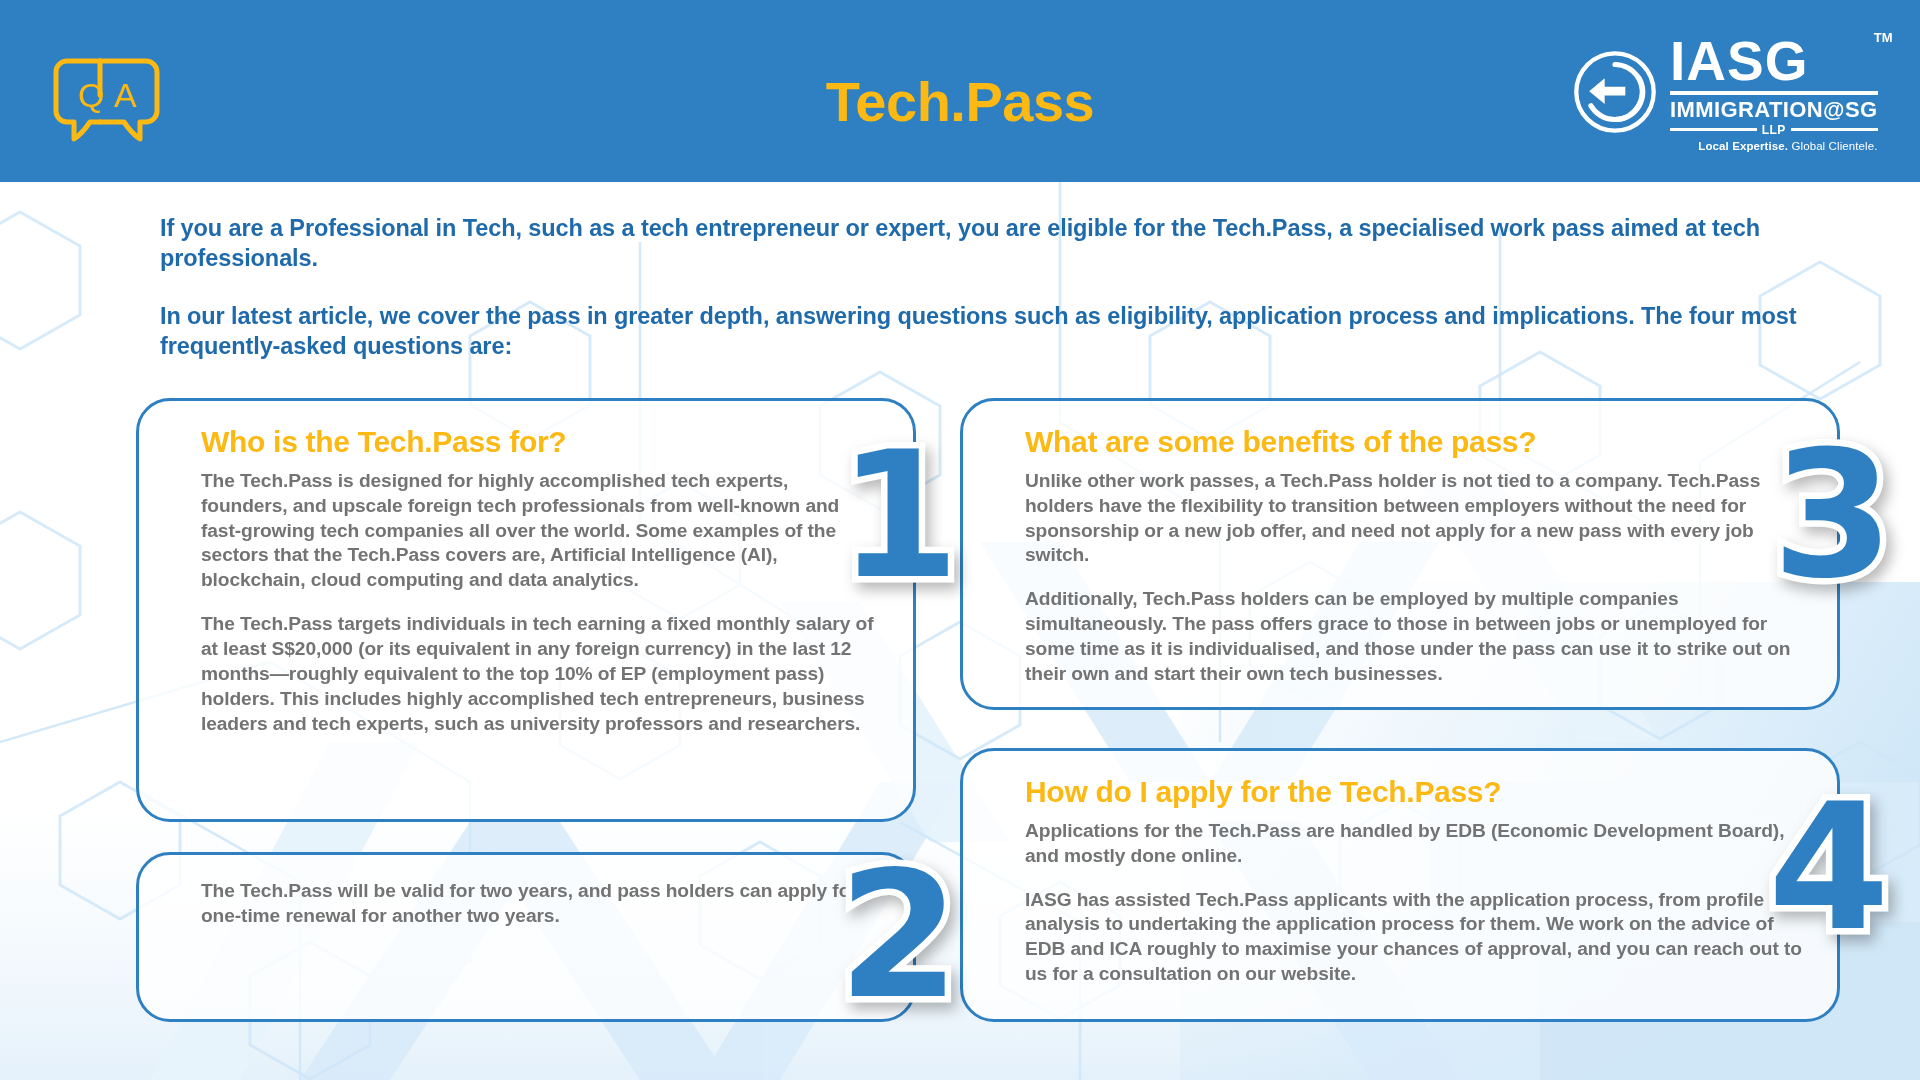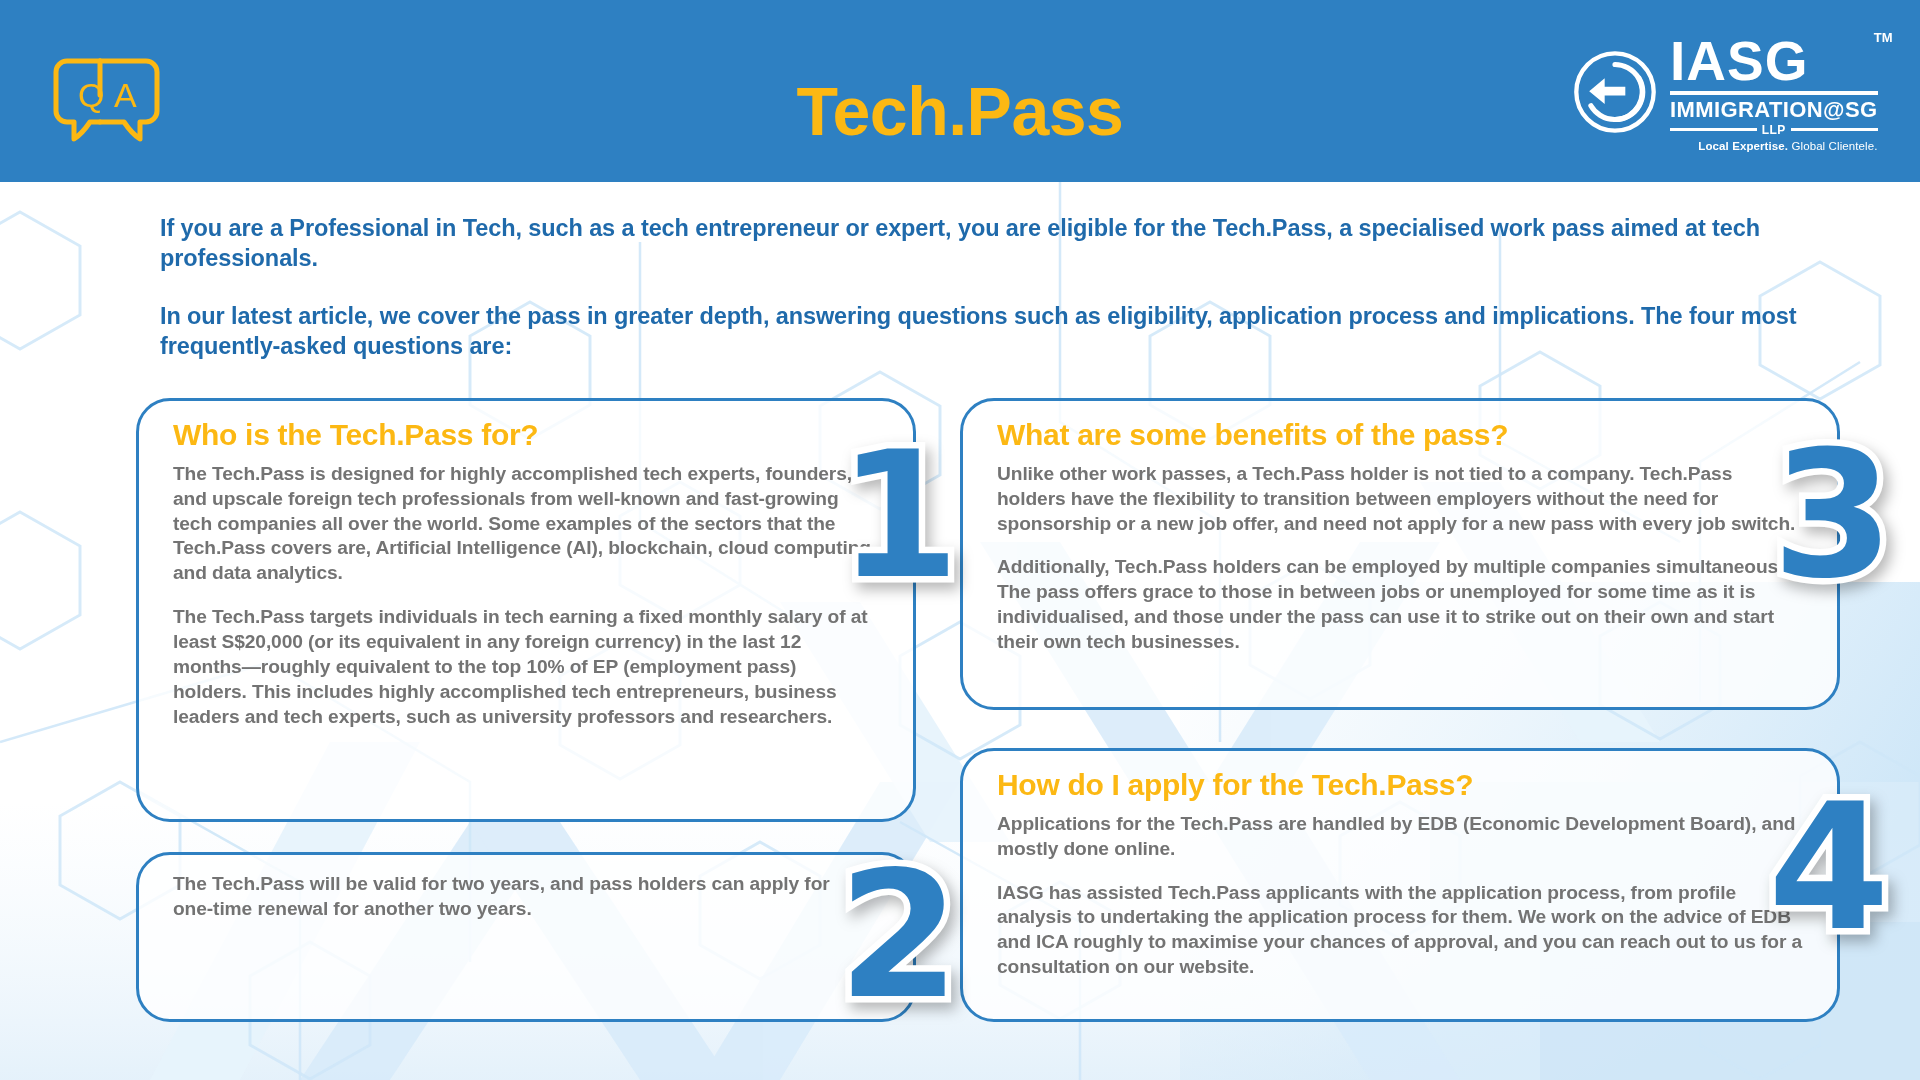--- a/index.html
+++ b/index.html
@@ -39,26 +39,26 @@
   }
 
   #qa-icon {
     position: absolute;
     left: 52px; top: 55px;
     width: 155px; height: 90px;
   }
 
   #header-title {
     position: absolute;
-    left: 0; top: 10px;
+    left: 0; top: 0;
     width: 1920px; height: 202px;
     display: flex;
     align-items: center;
     justify-content: center;
-    font-size: 68px;
+    font-size: 56px;
     font-weight: bold;
     color: #FCB813;
     letter-spacing: -0.5px;
   }
 
   #logo {
     position: absolute;
     right: 48px; top: 26px;
     width: 300px; height: 132px;
     display: flex;
@@ -119,21 +119,21 @@
   .intro-p + .intro-p { margin-top: 28px; }
 
   
   .card {
     position: absolute;
     border: 3px solid #2E80C2;
     border-radius: 34px;
     background: rgba(255,255,255,0.80);
     z-index: 3;
   }
-  .card-inner { padding: 17px 34px 22px 34px; position: relative; z-index: 2; }
+  .card-inner { padding: 24px 34px 22px 34px; position: relative; z-index: 2; margin-left: 28px; }
 
   .card-heading {
     color: #FCB813;
     font-size: 30px;
     font-weight: bold;
     line-height: 1.12;
     letter-spacing: -0.3px;
     margin-bottom: 10px;
   }
 

